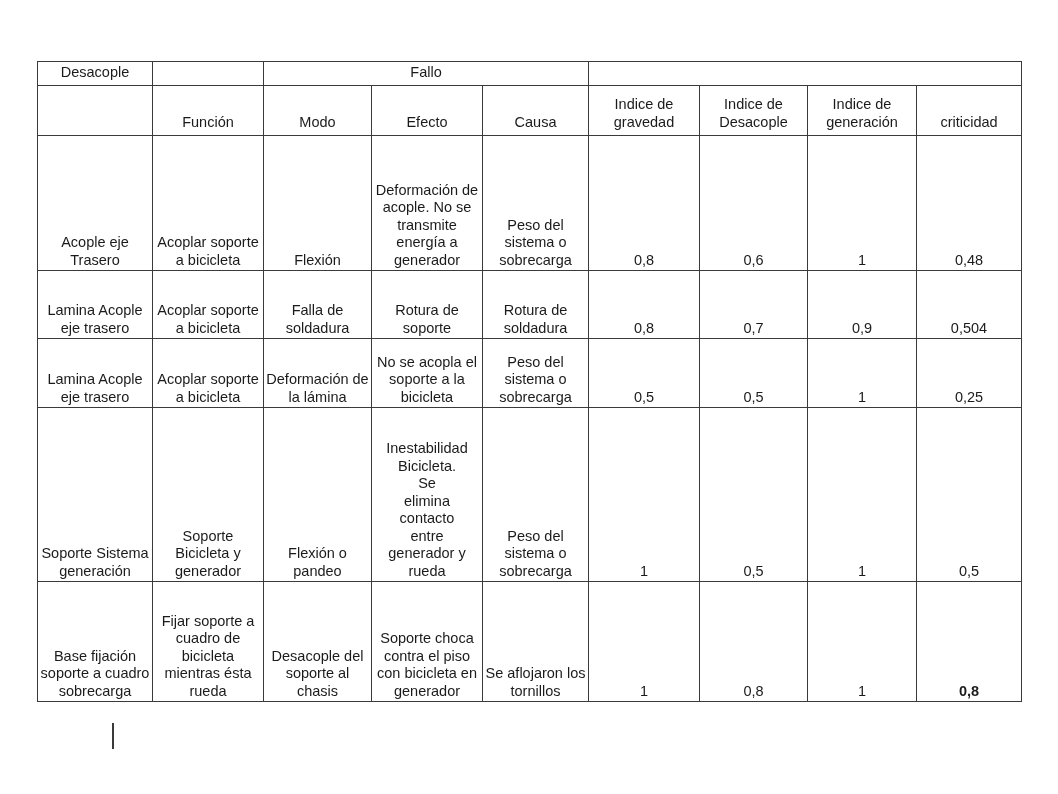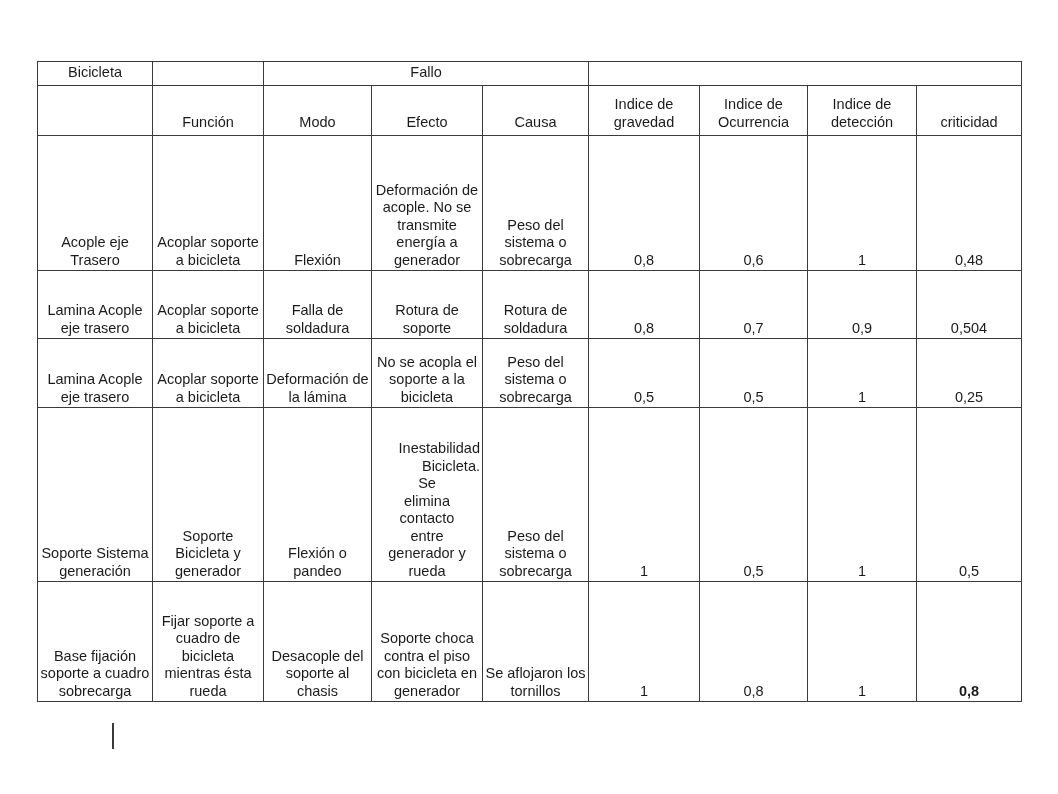--- a/index.html
+++ b/index.html
@@ -72,21 +72,21 @@
 
   td.num { text-align: center; vertical-align: bottom; }
   td.crit-red { color: #ff3f3f; font-weight: bold; }
 
   
   td.effect-justify {
     text-align: center;
     vertical-align: bottom;
     padding-bottom: 1px;
   }
-  td.effect-justify .ln-left { display: block; text-align: right; }
+  td.effect-justify .ln-left { display: block; text-align: center; }
   td.effect-justify .ln-right { display: block; text-align: center; }
   td.effect-justify .ln-center { display: block; text-align: center; }
 
   
   #tick {
     position: absolute;
     left: 112px;
     top: 723px;
     width: 0;
     height: 26px;
@@ -106,35 +106,35 @@
         <col class="c4">
         <col class="c5">
       <col class="c6">
         <col class="c7">
         <col class="c8">
         <col class="c9">
     </colgroup>
     <tbody>
 
       <tr class="banner">
-        <td class="cyan">Bicicleta</td>
+        <td class="cyan">Desacople</td>
         <td class="white"></td>
         <td class="cyan" colspan="3">Fallo</td>
         <td class="white" colspan="4"></td>
       </tr>
 
       <tr class="headlabels">
         <td class="cyan"></td>
         <td class="white">Función</td>
         <td class="cyan">Modo</td>
         <td class="cyan">Efecto</td>
         <td class="cyan">Causa</td>
         <td class="cyan">Indice de gravedad</td>
-        <td class="cyan">Indice de Ocurrencia</td>
-        <td class="cyan">Indice de detección</td>
+        <td class="cyan">Indice de Desacople</td>
+        <td class="cyan">Indice de generación</td>
         <td class="cyan">criticidad</td>
       </tr>
 
       <tr class="r1">
         <td class="cyan">Acople eje Trasero</td>
         <td class="white">Acoplar soporte a bicicleta</td>
         <td class="white">Flexión</td>
         <td class="white">Deformación de acople. No se transmite energía a generador</td>
         <td class="white">Peso del sistema o sobrecarga</td>
         <td class="white num">0,8</td>

